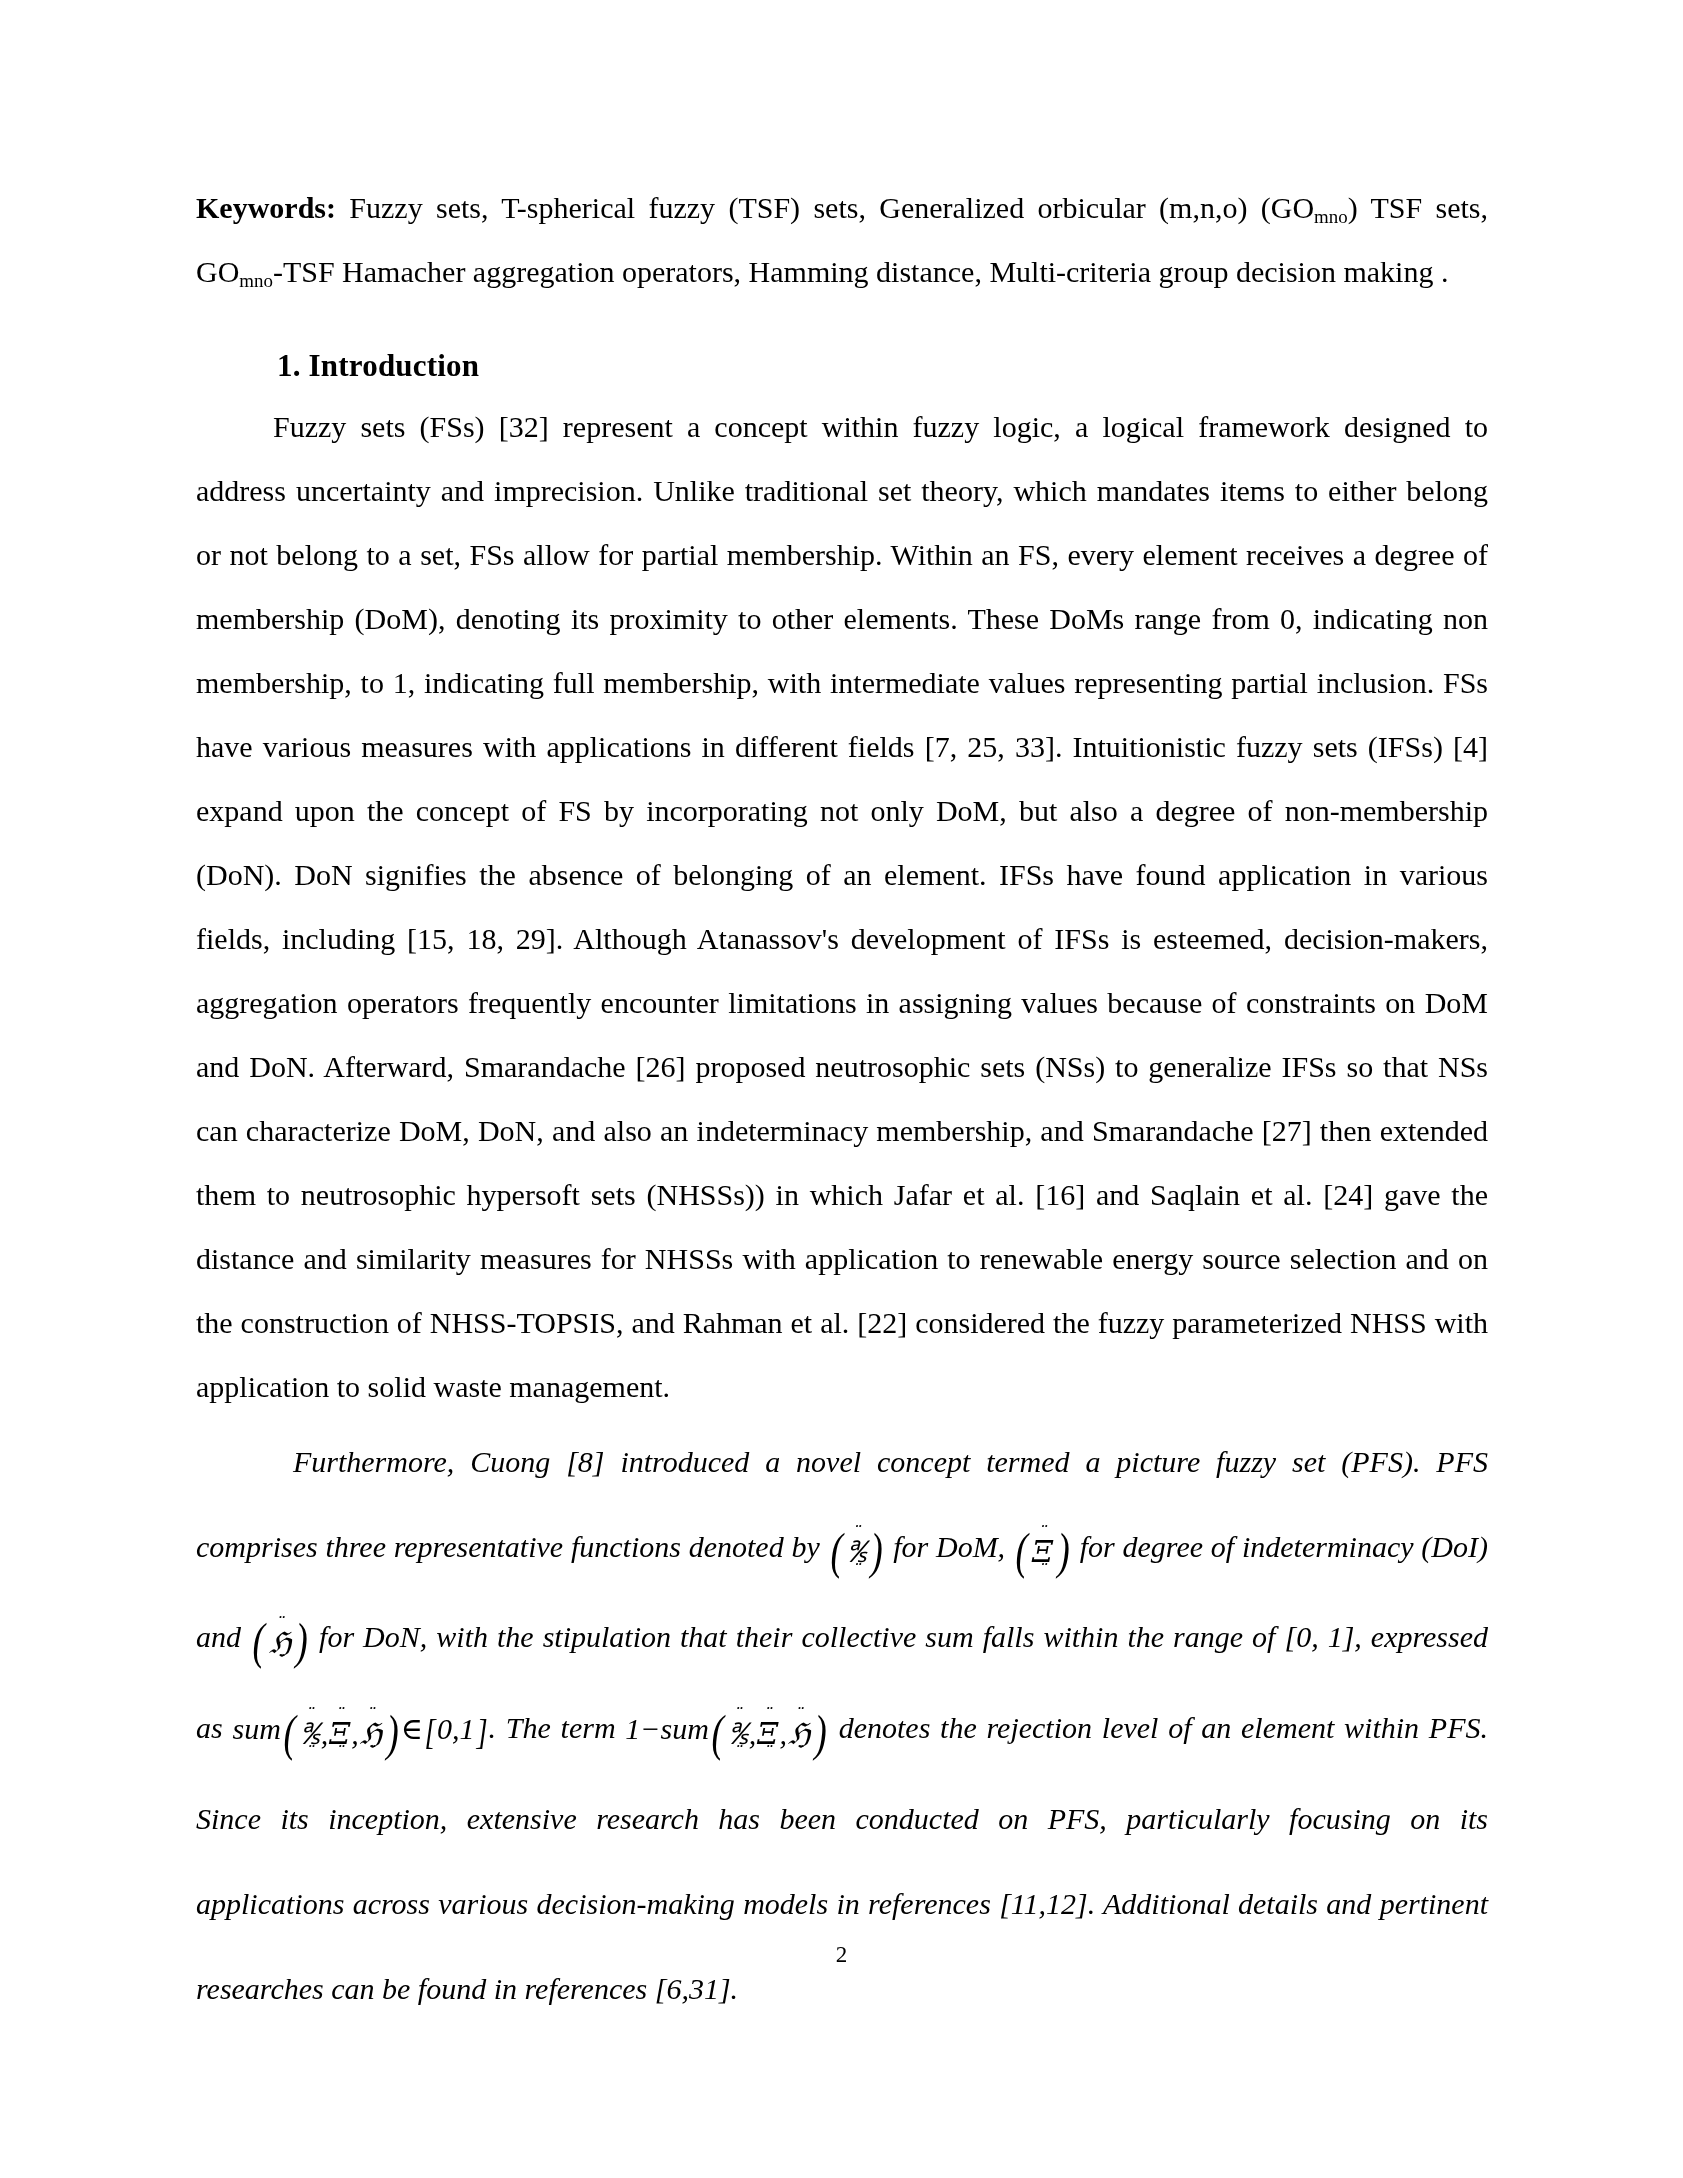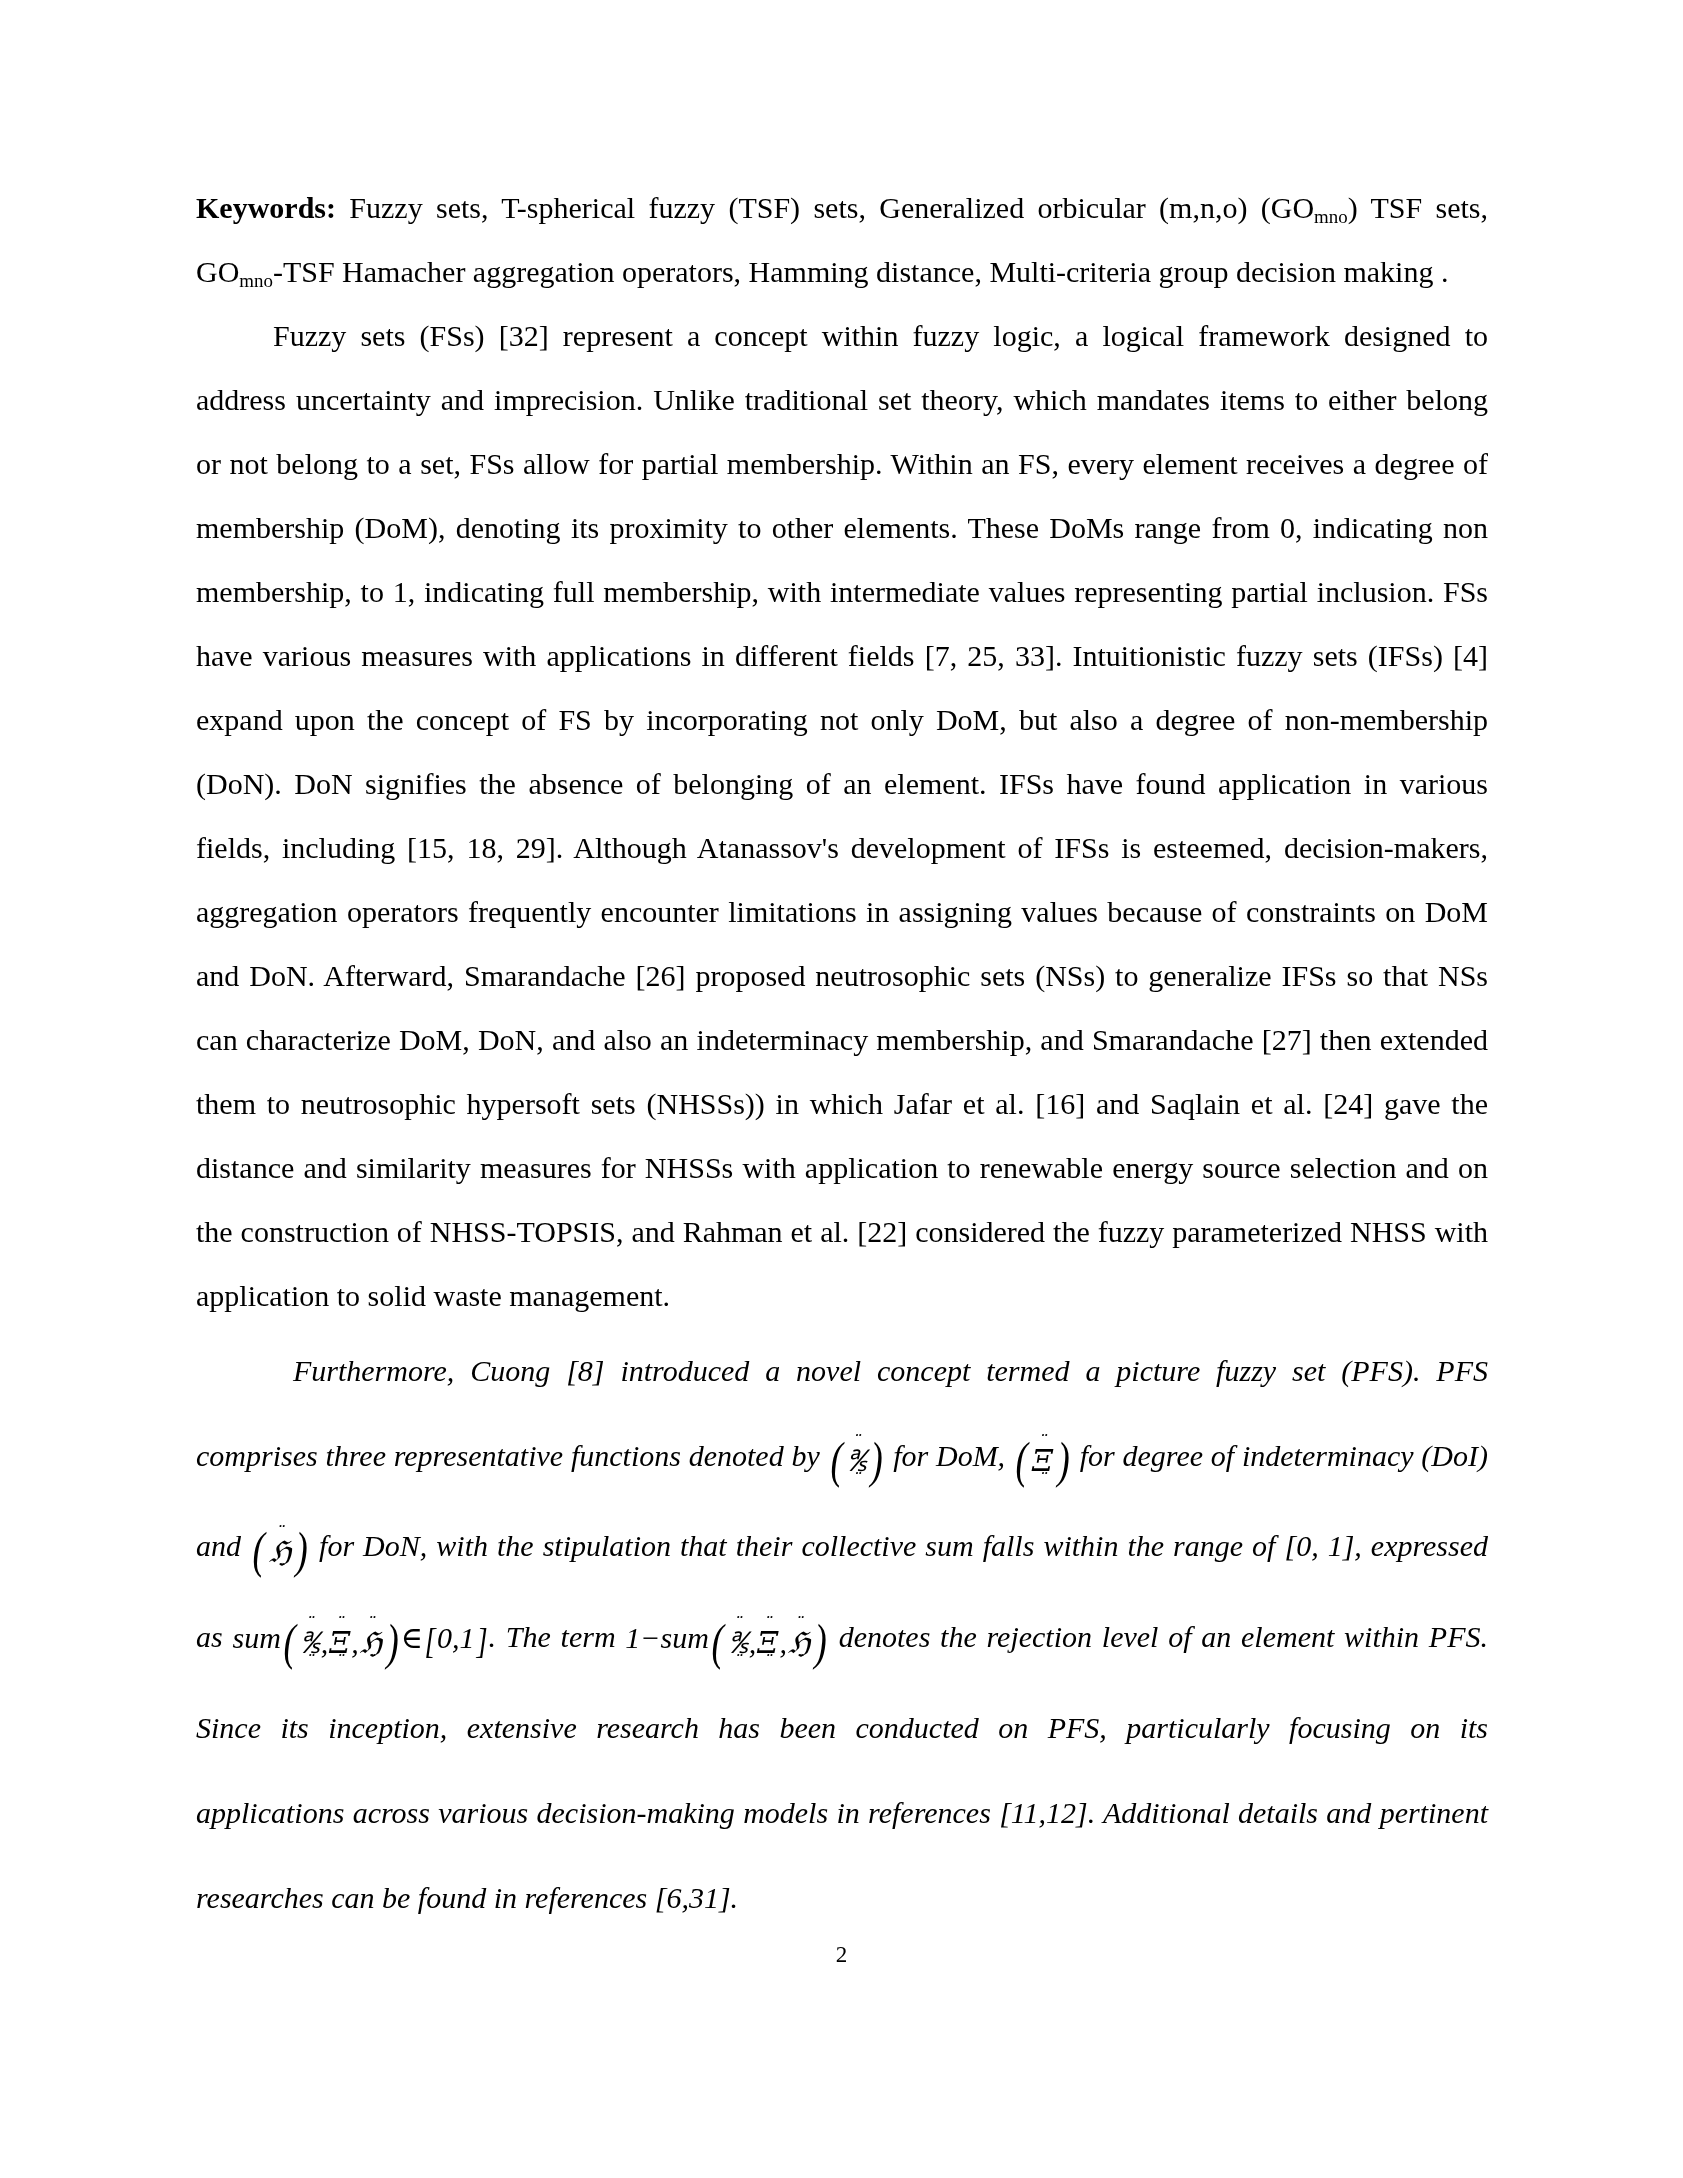--- a/index.html
+++ b/index.html
@@ -134,20 +134,21 @@
 </head>
 <body>
 
 <div class="page">
   <div class="content">
 
     <p class="keywords">
       <span class="kw-label">Keywords:</span><span> Fuzzy sets, T-spherical fuzzy (TSF) sets, Generalized orbicular (m,n,o) (GO</span><sub>mno</sub><span>) TSF sets, GO</span><sub>mno</sub><span>-TSF Hamacher aggregation operators, Hamming distance, Multi-criteria group decision making .</span>
     </p>
 
+    <h2 class="section-heading">1. Introduction</h2>
 
     <p class="para indent-1">Fuzzy sets (FSs) [32] represent a concept within fuzzy logic, a logical framework designed to address uncertainty and imprecision. Unlike traditional set theory, which mandates items to either belong or not belong to a set, FSs allow for partial membership. Within an FS, every element receives a degree of membership (DoM), denoting its proximity to other elements. These DoMs range from 0, indicating non membership, to 1, indicating full membership, with intermediate values representing partial inclusion. FSs have various measures with applications in different fields [7, 25, 33]. Intuitionistic fuzzy sets (IFSs) [4] expand upon the concept of FS by incorporating not only DoM, but also a degree of non-membership (DoN). DoN signifies the absence of belonging of an element. IFSs have found application in various fields, including [15, 18, 29]. Although Atanassov's development of IFSs is esteemed, decision-makers, aggregation operators frequently encounter limitations in assigning values because of constraints on DoM and DoN. Afterward, Smarandache [26] proposed neutrosophic sets (NSs) to generalize IFSs so that NSs can characterize DoM, DoN, and also an indeterminacy membership, and Smarandache [27] then extended them to neutrosophic hypersoft sets (NHSSs)) in which Jafar et al. [16] and Saqlain et al. [24] gave the distance and similarity measures for NHSSs with application to renewable energy source selection and on the construction of NHSS-TOPSIS, and Rahman et al. [22] considered the fuzzy parameterized NHSS with application to solid waste management.</p>
 
     <p class="para para-math indent-2">
       <span>Furthermore, Cuong [8] introduced a novel concept termed a picture fuzzy set (PFS). PFS comprises three representative functions denoted by</span>
 
       <span class="math paren"><span class="pl">(</span><span class="body"><span class="frak"><span class="dots-top">¨</span><span>℁</span><span class="dots-bot">¨</span></span></span><span class="pr">)</span></span>
 
       <span>for DoM,</span>
 

